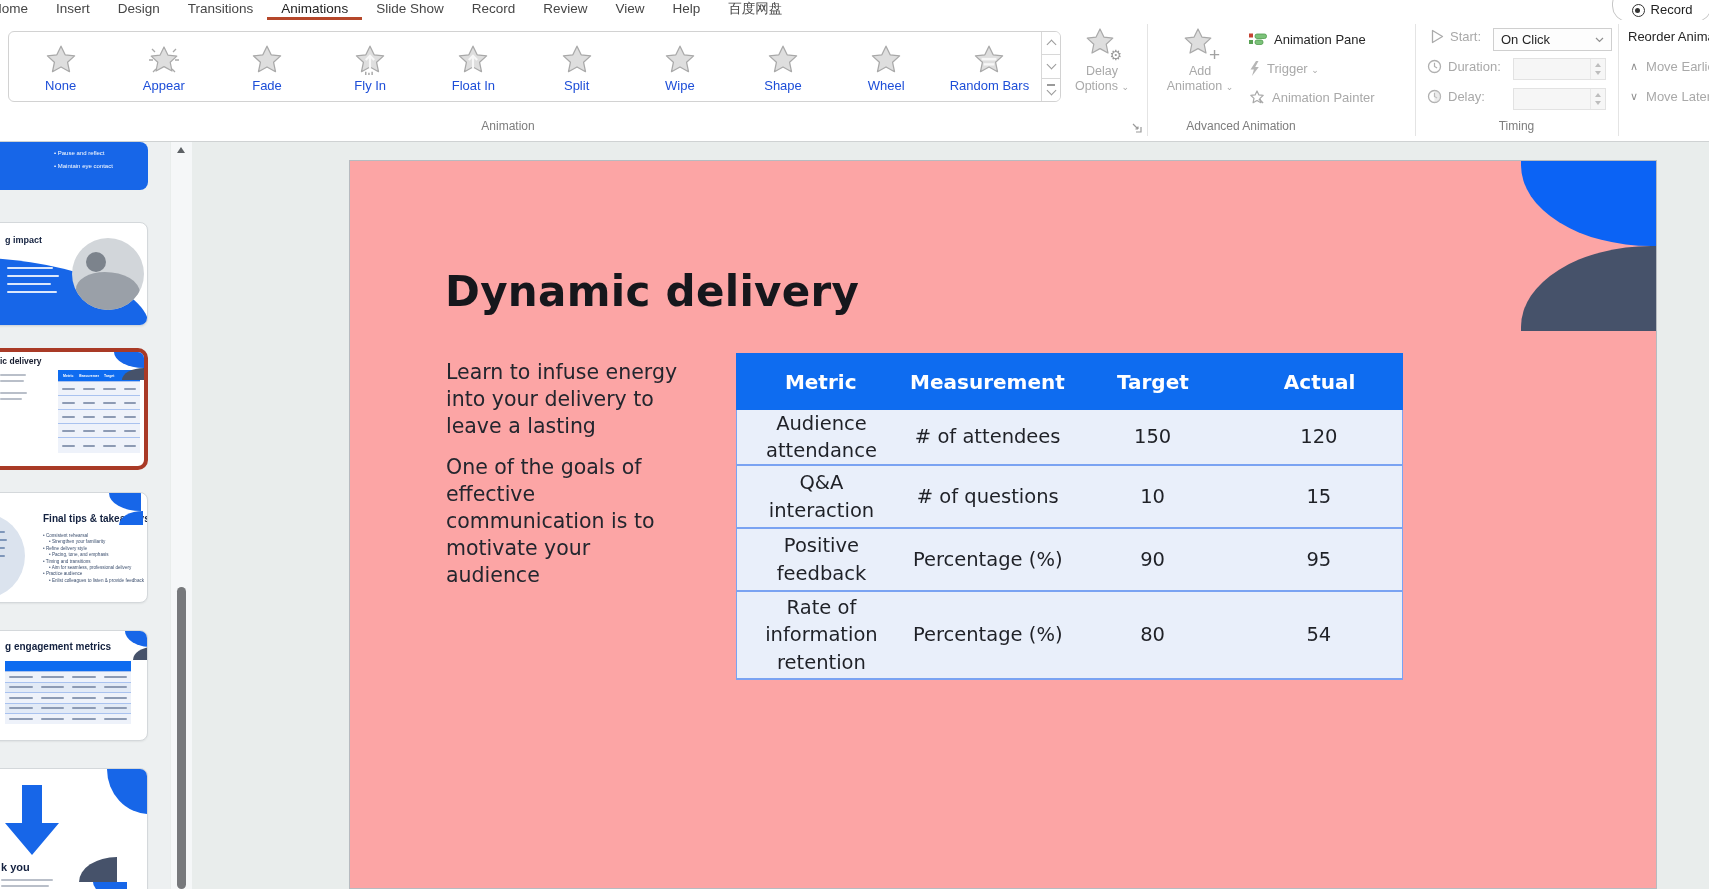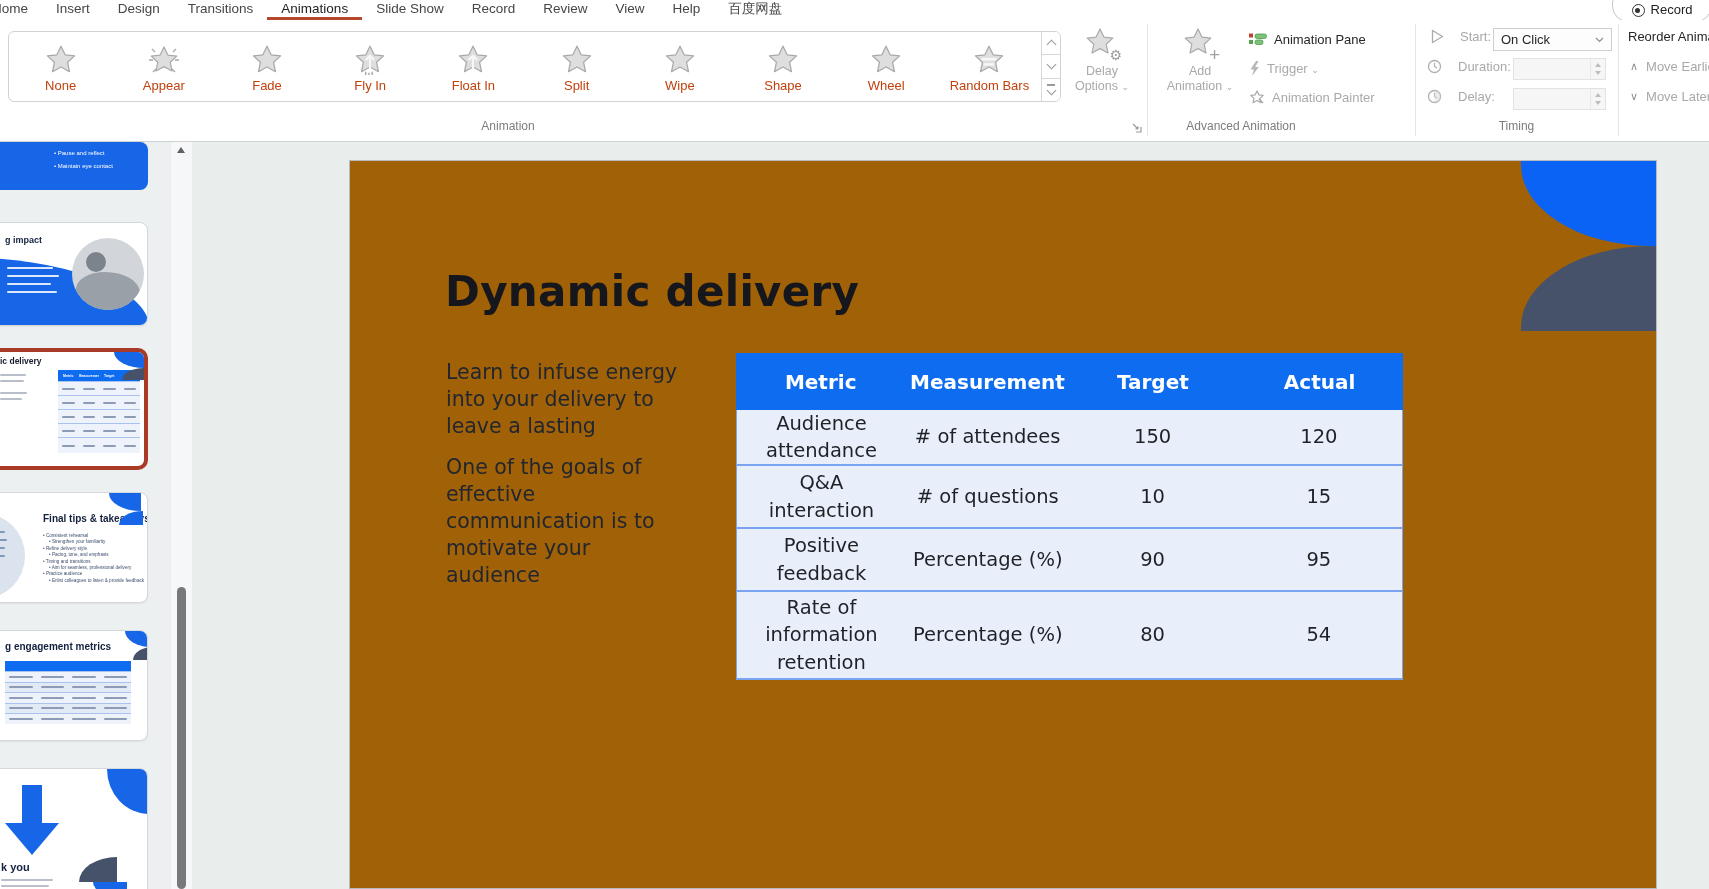--- a/index.html
+++ b/index.html
@@ -18,21 +18,21 @@
   .record-btn span{font-size:13px;color:#222}
 
   
   .ribbon{position:absolute;top:20px;left:0;right:0;height:121px;background:#fff}
   .rib-line{position:absolute;top:141px;left:0;right:0;height:1px;background:#cfd2d3}
   .rib-shadow{position:absolute;top:142px;left:0;right:0;height:6px;background:linear-gradient(#c8cbcc66,transparent)}
   .vsep{position:absolute;top:4px;width:1px;height:112px;background:#e4e4e4}
 
   .gallery{position:absolute;left:8px;top:11px;width:1053px;height:71px;border:1px solid #d2d2d2;border-radius:6px;display:flex;padding-right:19px;overflow:hidden}
   .g-item{flex:1;display:flex;flex-direction:column;align-items:center;justify-content:center;padding-top:2px}
-  .g-item .lbl{font-size:13px;color:#c2410c;margin-top:1px;white-space:nowrap}
+  .g-item .lbl{font-size:13px;color:#1d4ed8;margin-top:1px;white-space:nowrap}
   .g-star{position:relative;width:38px;height:34px}
   .g-scroll{position:absolute;right:0;top:0;width:19px;height:69px;display:flex;flex-direction:column;border-left:1px solid #d8d8d8}
   .g-sbtn{flex:1;border-bottom:1px solid #d8d8d8;display:flex;align-items:center;justify-content:center;background:#fff}
   .g-sbtn:last-child{border-bottom:none}
   .chev{width:7px;height:7px;border-right:1.4px solid #9a9a9a;border-bottom:1.4px solid #9a9a9a}
   .chev.up{transform:rotate(-135deg);margin-top:3px}
   .chev.down{transform:rotate(45deg);margin-bottom:3px}
   .more-line{width:8px;height:1.4px;background:#9a9a9a;margin-bottom:1px}
 
   .big-btn{position:absolute;display:flex;flex-direction:column;align-items:center}
@@ -42,21 +42,21 @@
   .plus-badge{position:absolute;right:-2px;bottom:-2px;font-size:19px;color:#a2a2a2;font-weight:400;line-height:1}
   .dd{font-size:9px;color:#a9a9a9}
 
   .adv-row{position:absolute;left:1249px;display:flex;align-items:center;gap:7px;height:18px;white-space:nowrap}
   .adv-row .lbl{font-size:13px}
   .enabled{color:#262626}
   .disabled{color:#a9a9a9}
   .grp-lbl{position:absolute;top:99px;font-size:12px;color:#7d7d7d;text-align:center}
   .launcher{position:absolute;left:1130px;top:101px;width:12px;height:12px}
 
-  .tim-row{position:absolute;display:flex;align-items:flex-start;gap:16px;white-space:nowrap}
+  .tim-row{position:absolute;display:flex;align-items:flex-start;gap:6px;white-space:nowrap}
   .tim-row .lbl{font-size:13px;color:#a9a9a9}
   .combo{position:absolute;left:1493px;top:8px;width:119px;height:23px;border:1px solid #cfcfcf;background:#fdfdfd;display:flex;align-items:center;justify-content:space-between;padding:0 7px}
   .combo .val{font-size:13px;color:#262626}
   .spin{position:absolute;left:1513px;width:93px;height:22px;border:1px solid #e2e2e2;background:#f6f6f6;display:flex}
   .spin .spin-arrows{margin-left:auto;width:15px;border-left:1px solid #e8e8e8;display:flex;flex-direction:column;align-items:center;justify-content:center;gap:4px}
   .tri-up{width:0;height:0;border-left:3.5px solid transparent;border-right:3.5px solid transparent;border-bottom:4px solid #bdbdbd}
   .tri-down{width:0;height:0;border-left:3.5px solid transparent;border-right:3.5px solid transparent;border-top:4px solid #bdbdbd}
   .reorder-hd{position:absolute;left:1628px;top:9px;font-size:13px;color:#262626;white-space:nowrap}
   .reorder-row{position:absolute;left:1630px;display:flex;align-items:center;gap:8px;font-size:13px;color:#a9a9a9;white-space:nowrap}
   .mv-chev{font-size:11px;color:#8f8f8f}
@@ -76,21 +76,21 @@
   .leaf-tl{border-radius:100% 0 0 0}
 
   
   .mini-tbl{position:absolute}
   .mini-hd{display:flex;align-items:center;background:#0e6cf0;color:#fff;font-weight:bold;font-size:3.5px}
   .mini-hd span{flex:1;text-align:center;overflow:hidden;white-space:nowrap}
   .mini-row{display:flex;align-items:center;background:#eef2fa;border-top:0.5px solid #a9c2ef}
   .mini-row i{flex:1;display:block;height:2px;background:#8d9bb4;margin:0 4px;border-radius:1px}
 
   
-  .slide{position:absolute;left:349px;top:18px;width:1308px;height:729px;background:#a16207;border:1px solid #b7bbc0;overflow:hidden}
+  .slide{position:absolute;left:349px;top:18px;width:1308px;height:729px;background:#fca5a5;border:1px solid #b7bbc0;overflow:hidden}
   .petal{position:absolute;width:137px;height:85px}
   .slide-title{position:absolute;left:95px;top:106px;font-family:"DejaVu Sans",sans-serif;font-weight:bold;font-size:42px;color:#16171c;letter-spacing:.3px}
   .slide-body{position:absolute;left:96px;top:198px;font-family:"DejaVu Sans",sans-serif;font-size:20.5px;color:#23262e}
   .slide-body .pline{line-height:27px}
   .pgap{height:14px}
 
   .tbl{position:absolute;left:386px;top:192px;width:667px;font-family:"DejaVu Sans",sans-serif}
   .tbl-hd{display:flex;height:57px;background:#0e6cf0}
   .tbl-hd span{display:flex;align-items:center;justify-content:center;color:#fff;font-weight:bold;font-size:20px}
   .tbl-row{display:flex;background:#e9effa;border-bottom:2px solid #7aa3f2;border-left:1.5px solid #7aa3f2;border-right:1.5px solid #7aa3f2}

